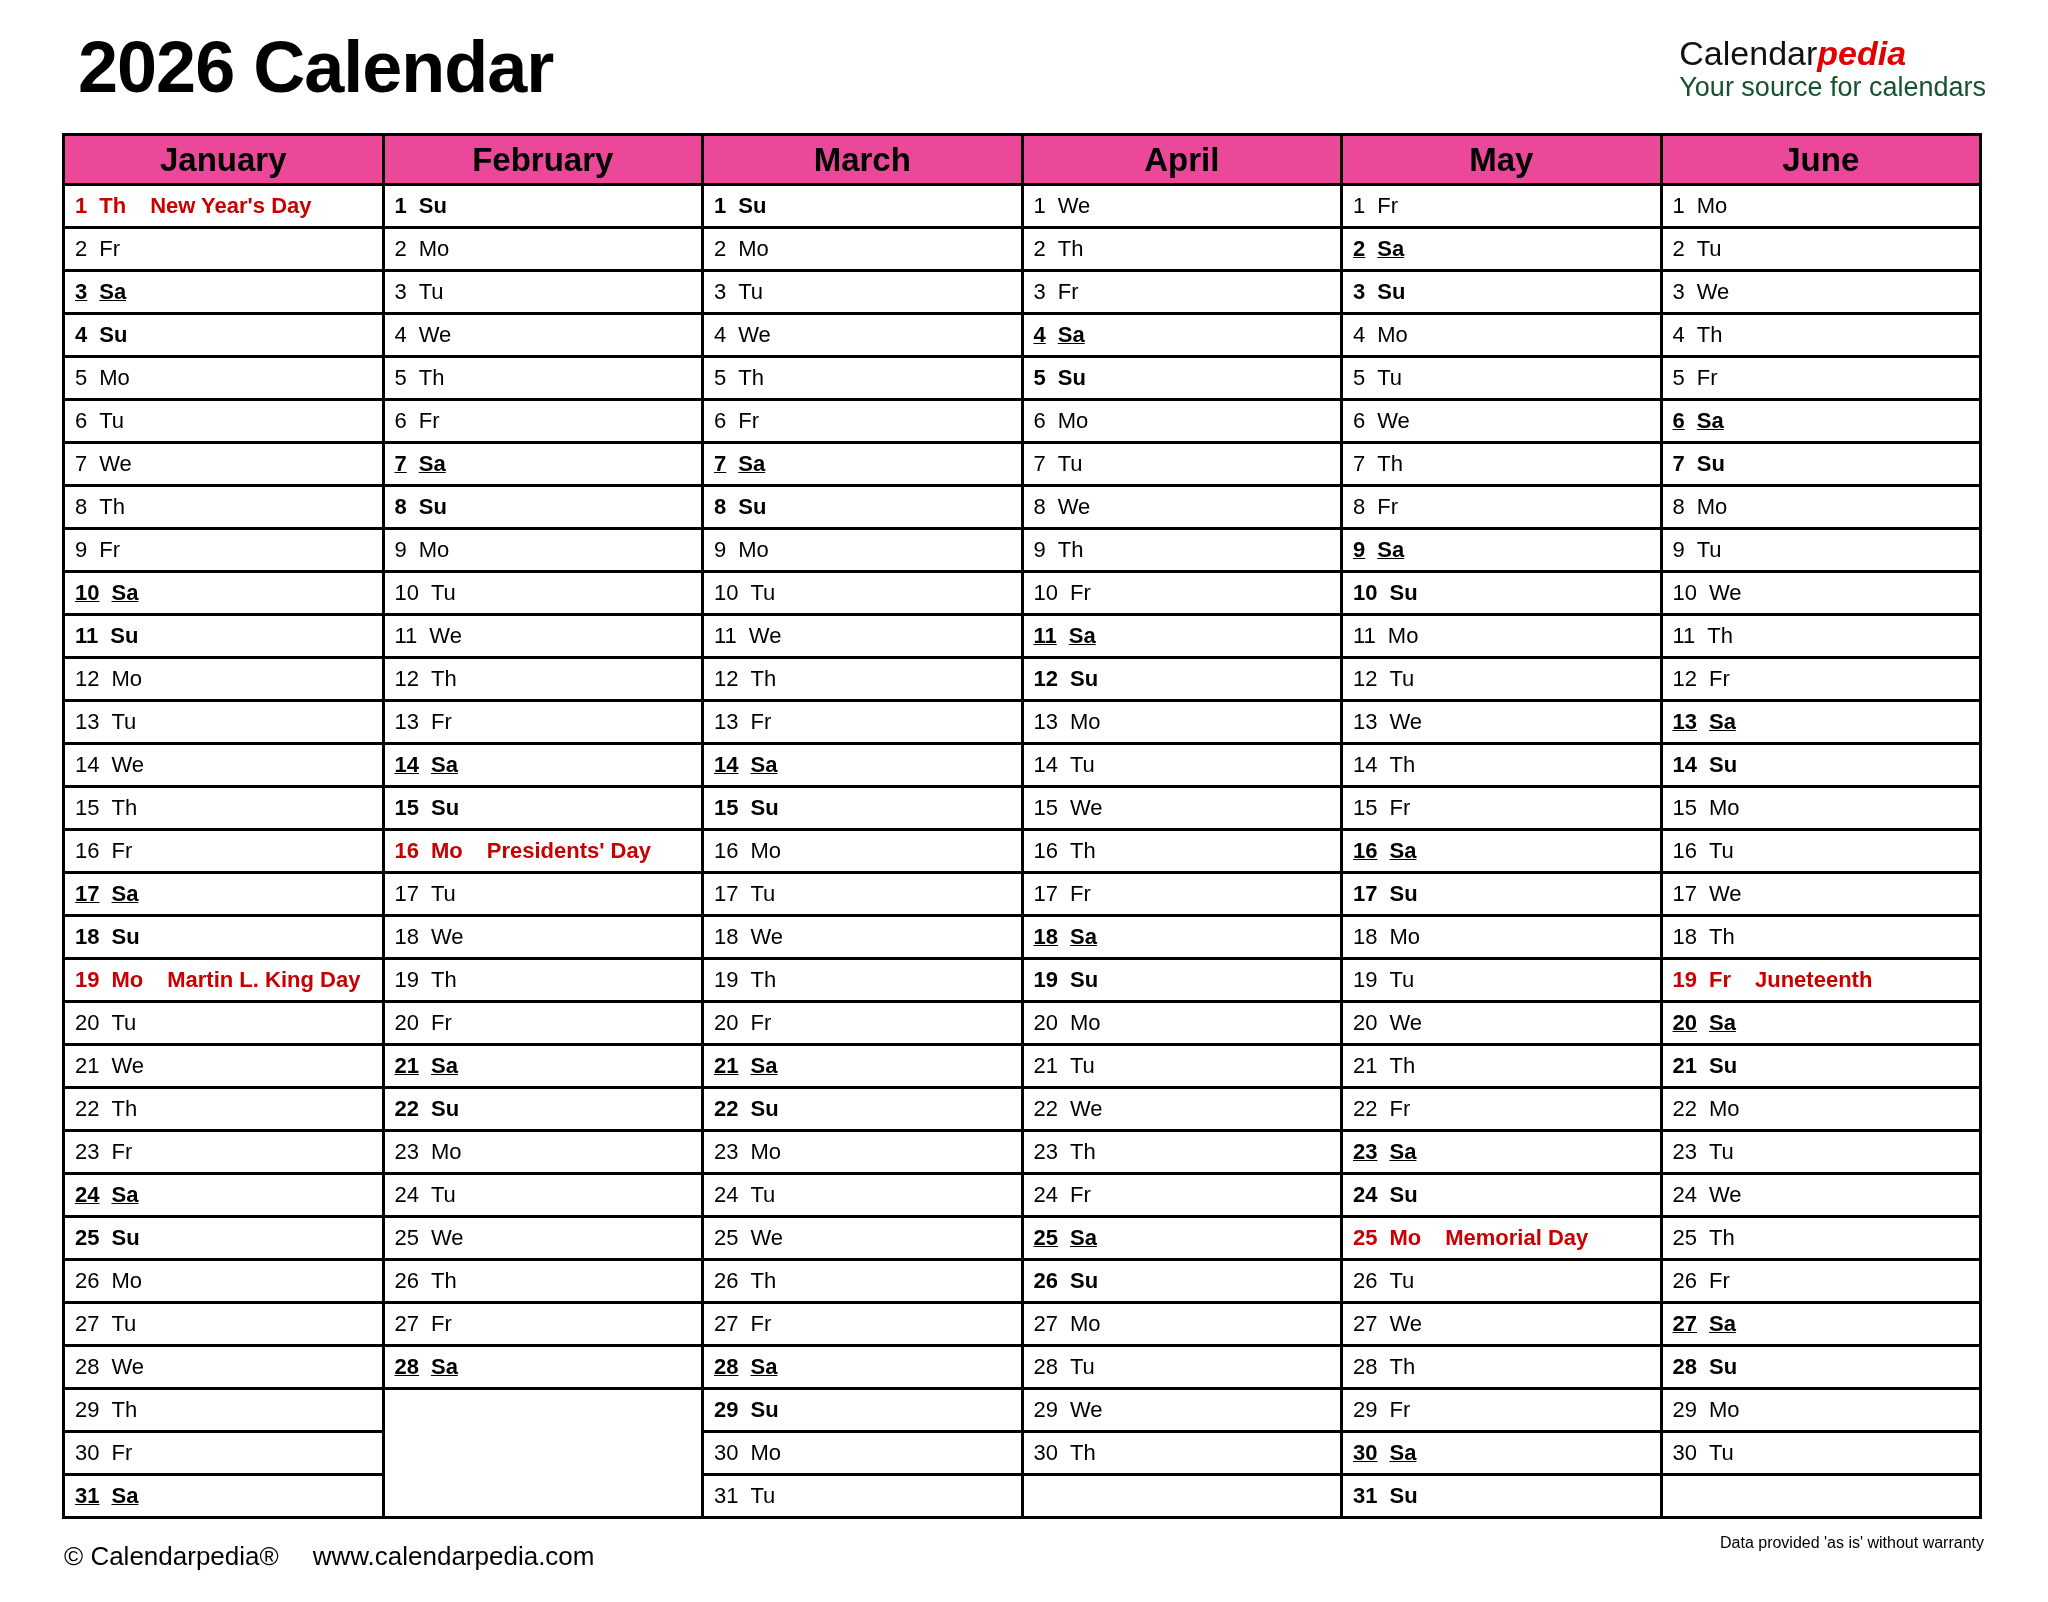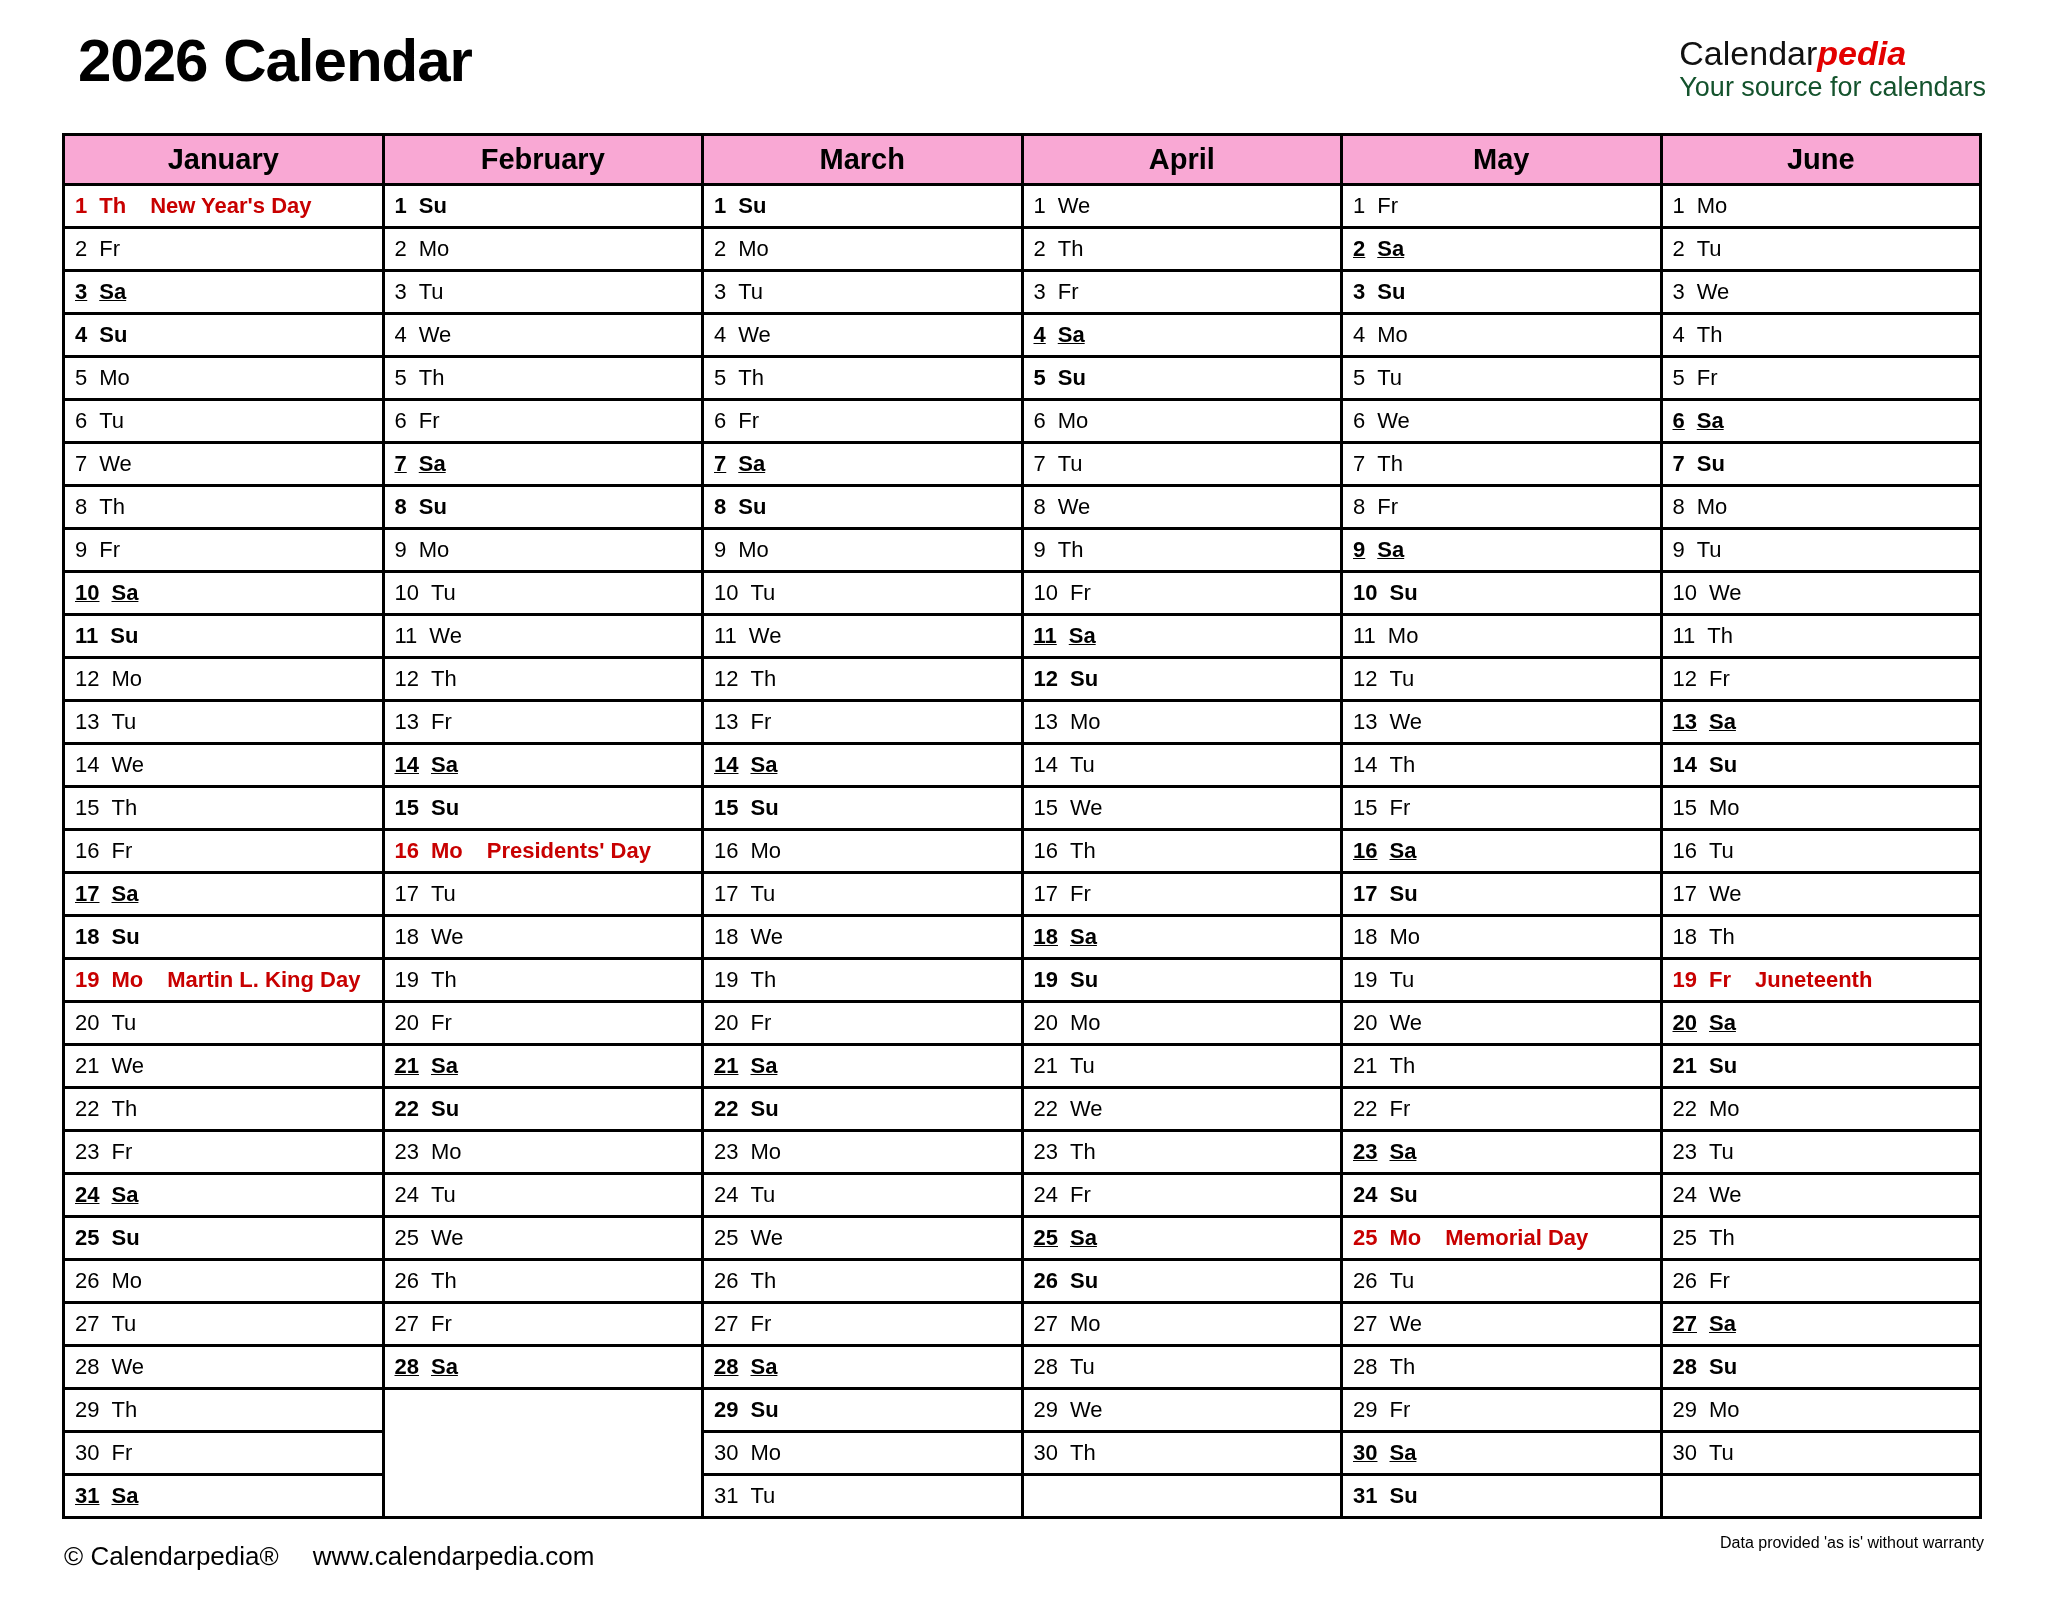--- a/index.html
+++ b/index.html
@@ -2,35 +2,35 @@
 <html><head>
 <meta charset="utf-8">
 <style>
   html,body{margin:0;padding:0;background:#ffffff;}
   body{
     width:2048px;height:1602px;position:relative;overflow:hidden;
     font-family:"Liberation Sans", sans-serif;color:#000;
   }
   .title{
     position:absolute;left:78px;top:26px;
-    font-size:60px;font-weight:bold;letter-spacing:-1px;white-space:nowrap;
+    font-size:72px;font-weight:bold;letter-spacing:-1px;white-space:nowrap;
   }
   .logo{position:absolute;top:36px;right:62px;text-align:left;line-height:1.05;}
   .logo-line{font-size:34px;color:#111;white-space:nowrap;}
   .logo-red{color:var(--logo-red);font-weight:bold;font-style:italic;}
   .tagline{font-size:27px;color:#14532d;margin-top:1px;white-space:nowrap;}
 
   table.cal{
     position:absolute;left:62px;top:133px;width:1920px;
     border-collapse:collapse;table-layout:fixed;
   }
   table.cal th, table.cal td{border:3px solid #000;box-sizing:border-box;}
   table.cal th{
-    height:50px;font-size:29px;font-weight:bold;text-align:center;
-    background:#f9a8d4;padding:0;
+    height:50px;font-size:33px;font-weight:bold;text-align:center;
+    background:#ec4899;padding:0;
   }
   table.cal td{height:43px;padding:0 0 0 10px;vertical-align:middle;background:#fff;}
   td .dnum{font-size:22px;}
   td .wd{font-size:22px;margin-left:12px;}
   td .hname{font-size:22px;margin-left:24px;font-weight:bold;text-align:right;}
   td.sat{background:var(--sat);text-decoration:underline;}
   td.sun{background:var(--sun);}
   td.sat .dnum, td.sat .wd, td.sun .dnum, td.sun .wd{font-weight:bold;}
   td.hol{background:var(--hol-bg);color:var(--hol-text);}
   td.hol .dnum, td.hol .wd{font-weight:bold;}

